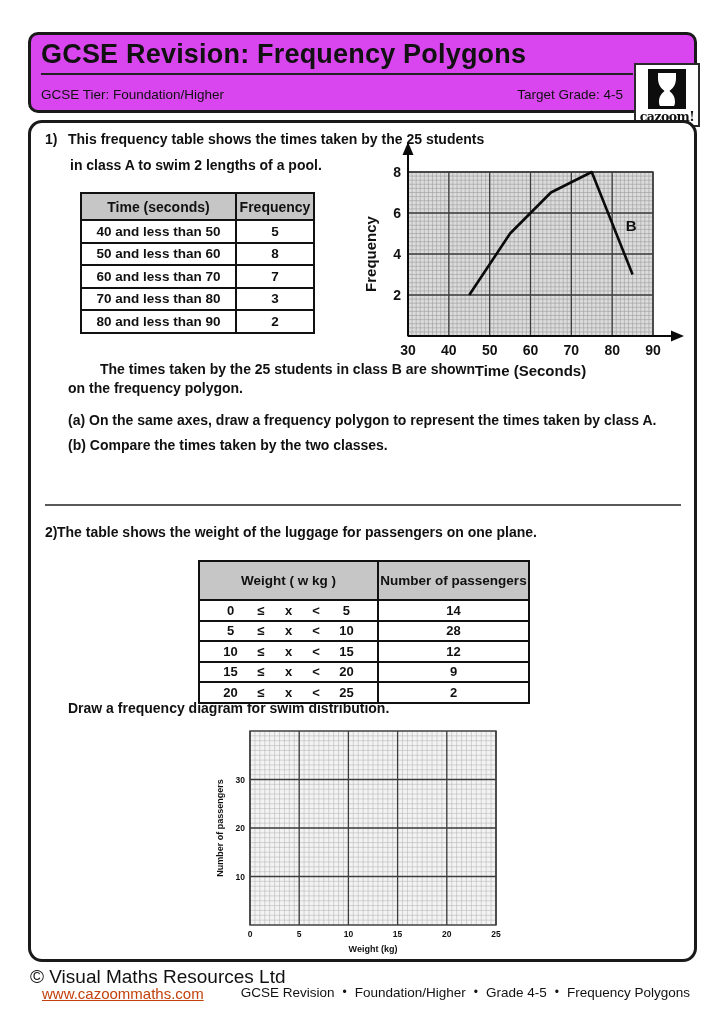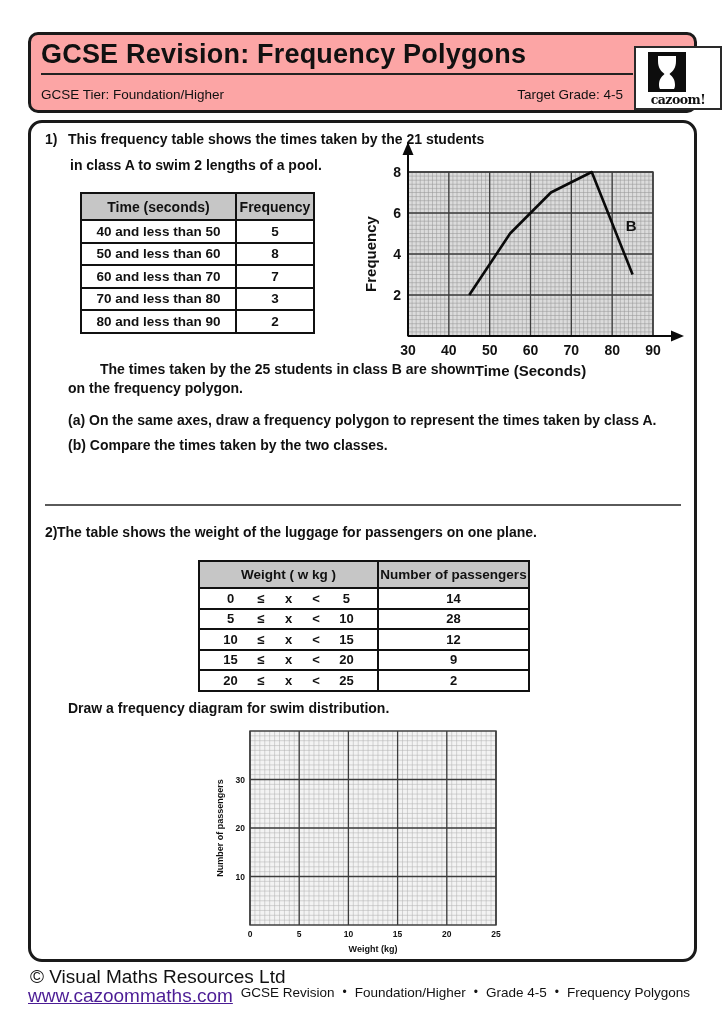--- a/index.html
+++ b/index.html
@@ -3,26 +3,26 @@
 <meta charset="utf-8">
 <style>
   * { margin:0; padding:0; box-sizing:border-box; }
   html,body { background:#ffffff; }
   body { font-family:"Liberation Sans", sans-serif; color:#111; }
   .page { position:relative; width:724px; height:1024px; background:#fff; overflow:hidden; }
   .abs { position:absolute; }
 
   
   .header-box { position:absolute; left:28px; top:32px; width:669px; height:81px;
-                border:3px solid #1a1a1a; border-radius:10px; background:#fca5a5; }
+                border:3px solid #1a1a1a; border-radius:10px; background:#d946ef; }
   .title-wrap { position:absolute; left:10px; top:4px; width:592px; border-bottom:2.5px solid #222; padding-bottom:3px; }
   .page-title { font-size:27px; font-weight:700; letter-spacing:0.2px; white-space:nowrap; }
   .subtitle-row { position:absolute; left:10px; top:52px; width:582px; display:flex;
                   justify-content:space-between; font-size:13.5px; font-weight:400; }
-  .logo-box { position:absolute; left:603px; top:11px; width:88px; height:64px;
+  .logo-box { position:absolute; left:603px; top:28px; width:66px; height:64px;
               border:2px solid #2a2a2a; background:#fff; }
   .logo-mark { position:absolute; left:12px; top:4px; width:38px; height:40px; background:#0d0d0d; }
   .logo-text { position:absolute; left:0; bottom:1px; width:100%; text-align:center;
                font-family:"DejaVu Serif", serif; font-weight:700; font-size:12.5px; letter-spacing:-0.5px; }
 
   
   .content-box { position:absolute; left:28px; top:120px; width:669px; height:842px;
                  border:3px solid #1a1a1a; border-radius:14px; background:#fff; }
 
   .qtext { position:absolute; font-size:14px; font-weight:700; white-space:nowrap; }
@@ -31,32 +31,32 @@
   table { border-collapse:collapse; }
   .t1 { position:absolute; left:80px; top:192px; }
   .t1 th, .t1 td { border:2px solid #111; text-align:center; font-weight:700; vertical-align:middle; }
   .t1 th { background:#c6c6c6; font-size:14px; height:27px; }
   .t1 td { font-size:13.5px; height:22.5px; }
   .t1 .col-time { width:155px; }
   .t1 .col-freq { width:78px; }
 
   .t2 { position:absolute; left:198px; top:560px; }
   .t2 th, .t2 td { border:2px solid #111; text-align:center; font-weight:700; vertical-align:middle; }
-  .t2 th { background:#c6c6c6; font-size:13.5px; height:27px;margin-top:20px; }
+  .t2 th { background:#c6c6c6; font-size:13.5px; height:39px;margin-top:20px; }
   .t2 td { font-size:13px; height:20.5px; }
   .t2 .col-weight { width:179px; }
   .t2 .col-pass { width:151px; }
   .wparts { display:grid; grid-template-columns:1.2fr 1fr 1fr 1fr 1.2fr; padding:0 14px; align-items:center; }
   .wparts span { text-align:center; }
 
   .divider { position:absolute; left:45px; top:504px; width:636px; height:2px; background:#5a5a5a; }
 
   
   .footer-copyright { position:absolute; left:30px; top:966px; font-size:19px; }
-  .footer-link { position:absolute; left:28px; top:985px; font-size:19px; color:#4c1d95;
+  .footer-link { position:absolute; left:42px; top:985px; font-size:15px; color:#c2410c;
                  text-decoration:underline; cursor:pointer; }
   .footer-meta { position:absolute; right:34px; top:985px; font-size:13.5px; white-space:nowrap;margin-left:44px; }
   .footer-meta .bullet { display:inline-block; margin:0 8px; font-size:12px; transform:translateY(-1px); }
 
   svg text { font-family:"Liberation Sans", sans-serif; }
 </style>
 </head>
 <body>
 
 <div class="page">
@@ -75,21 +75,21 @@
           <path d="M10 4 H28 V9 C28 16 25 19 21.5 22 C25 25 27 28 27 33 C27 35 26.5 36 26 37 H12 C11.5 36 11 35 11 33 C11 28 13 25 16.5 22 C13 19 10 16 10 9 Z" fill="#ffffff"></path>
         </svg>
       </div>
       <div class="logo-text">cazoom!</div>
     </div>
   </div>
 
   <div class="content-box"></div>
 
   <div class="qtext" style="left:45px; top:131px;">1)</div>
-  <div class="qtext" style="left:68px; top:131px;">This frequency table shows the times taken by the 21 students</div>
+  <div class="qtext" style="left:68px; top:131px;">This frequency table shows the times taken by the 25 students</div>
   <div class="qtext" style="left:70px; top:157px;">in class A to swim 2 lengths of a pool.</div>
 
   <table class="t1">
     <thead>
       <tr>
         <th class="col-time">Time (seconds)</th>
         <th class="col-freq">Frequency</th>
       </tr>
     </thead>
     <tbody>

